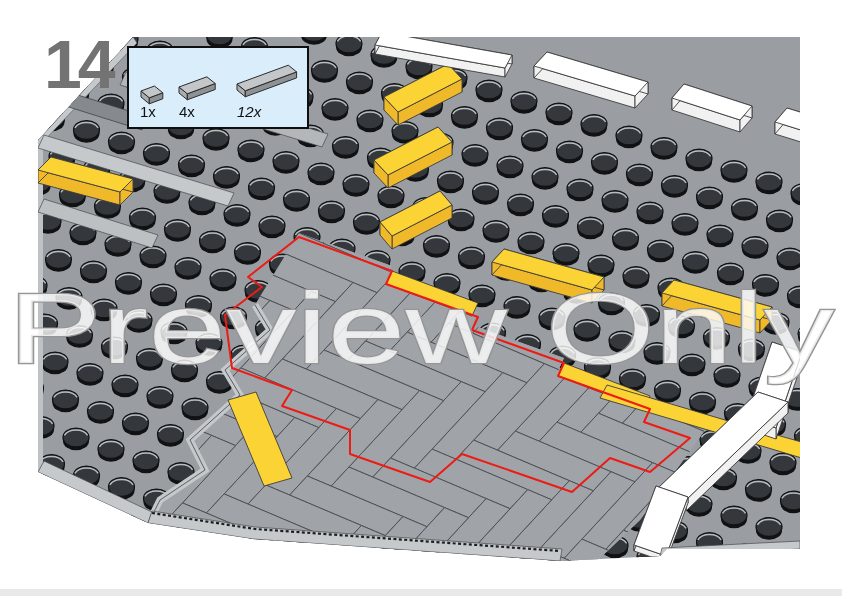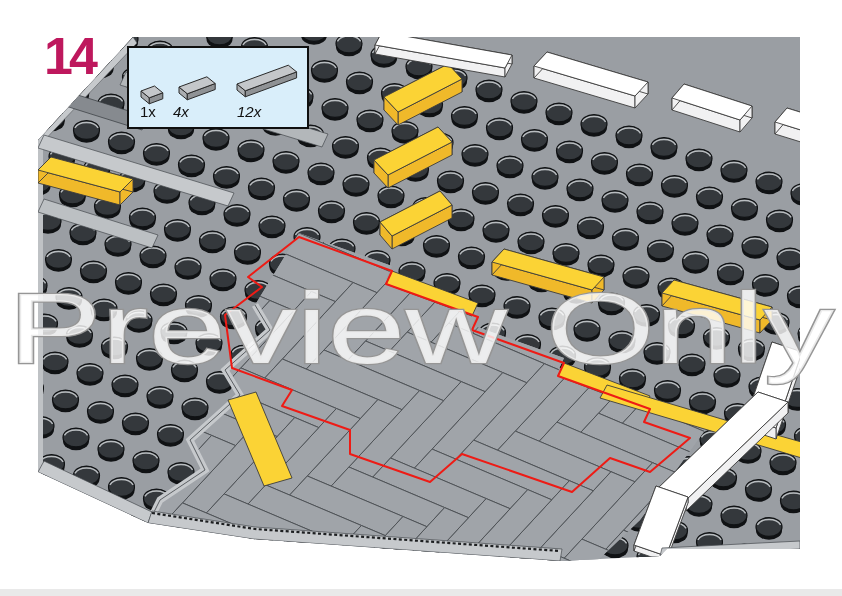--- a/index.html
+++ b/index.html
@@ -1,26 +1,26 @@
 <!DOCTYPE html>
 <html><head>
 <meta charset="utf-8">
 <style>
   html,body{margin:0;padding:0;background:#fff;}
   .page{position:relative;width:842px;height:596px;background:#fff;overflow:hidden;
         font-family:"Liberation Sans", sans-serif;}
   #scene{position:absolute;left:0;top:0;}
-  .step-number{position:absolute;left:44px;top:30px;font-size:52px;font-weight:700;
-        letter-spacing:-4px;line-height:1;color:#be185d;}
+  .step-number{position:absolute;left:44px;top:30px;font-size:68px;font-weight:700;
+        letter-spacing:-4px;line-height:1;color:#737373;}
   .callout{position:absolute;left:127px;top:46px;width:182px;height:83px;
         border:2.5px solid #0f0f0f;box-sizing:border-box;}
   .callout svg{position:absolute;left:0;top:0;}
   .part-label{position:absolute;font-size:15px;color:#111;line-height:1;}
   .part-label.l1{left:11px;top:56px;}
-  .part-label.l2{left:44px;top:56px;font-style:italic;}
+  .part-label.l2{left:50px;top:56px;}
   .part-label.l3{left:108px;top:56px;font-style:italic;}
   .bottom-bar{position:absolute;left:0;bottom:0;width:842px;height:7px;}
 </style>
 </head>
 <body>
 
 <div class="page">
 
   <svg id="scene" width="842" height="596" viewBox="0 0 842 596">
       <defs>

